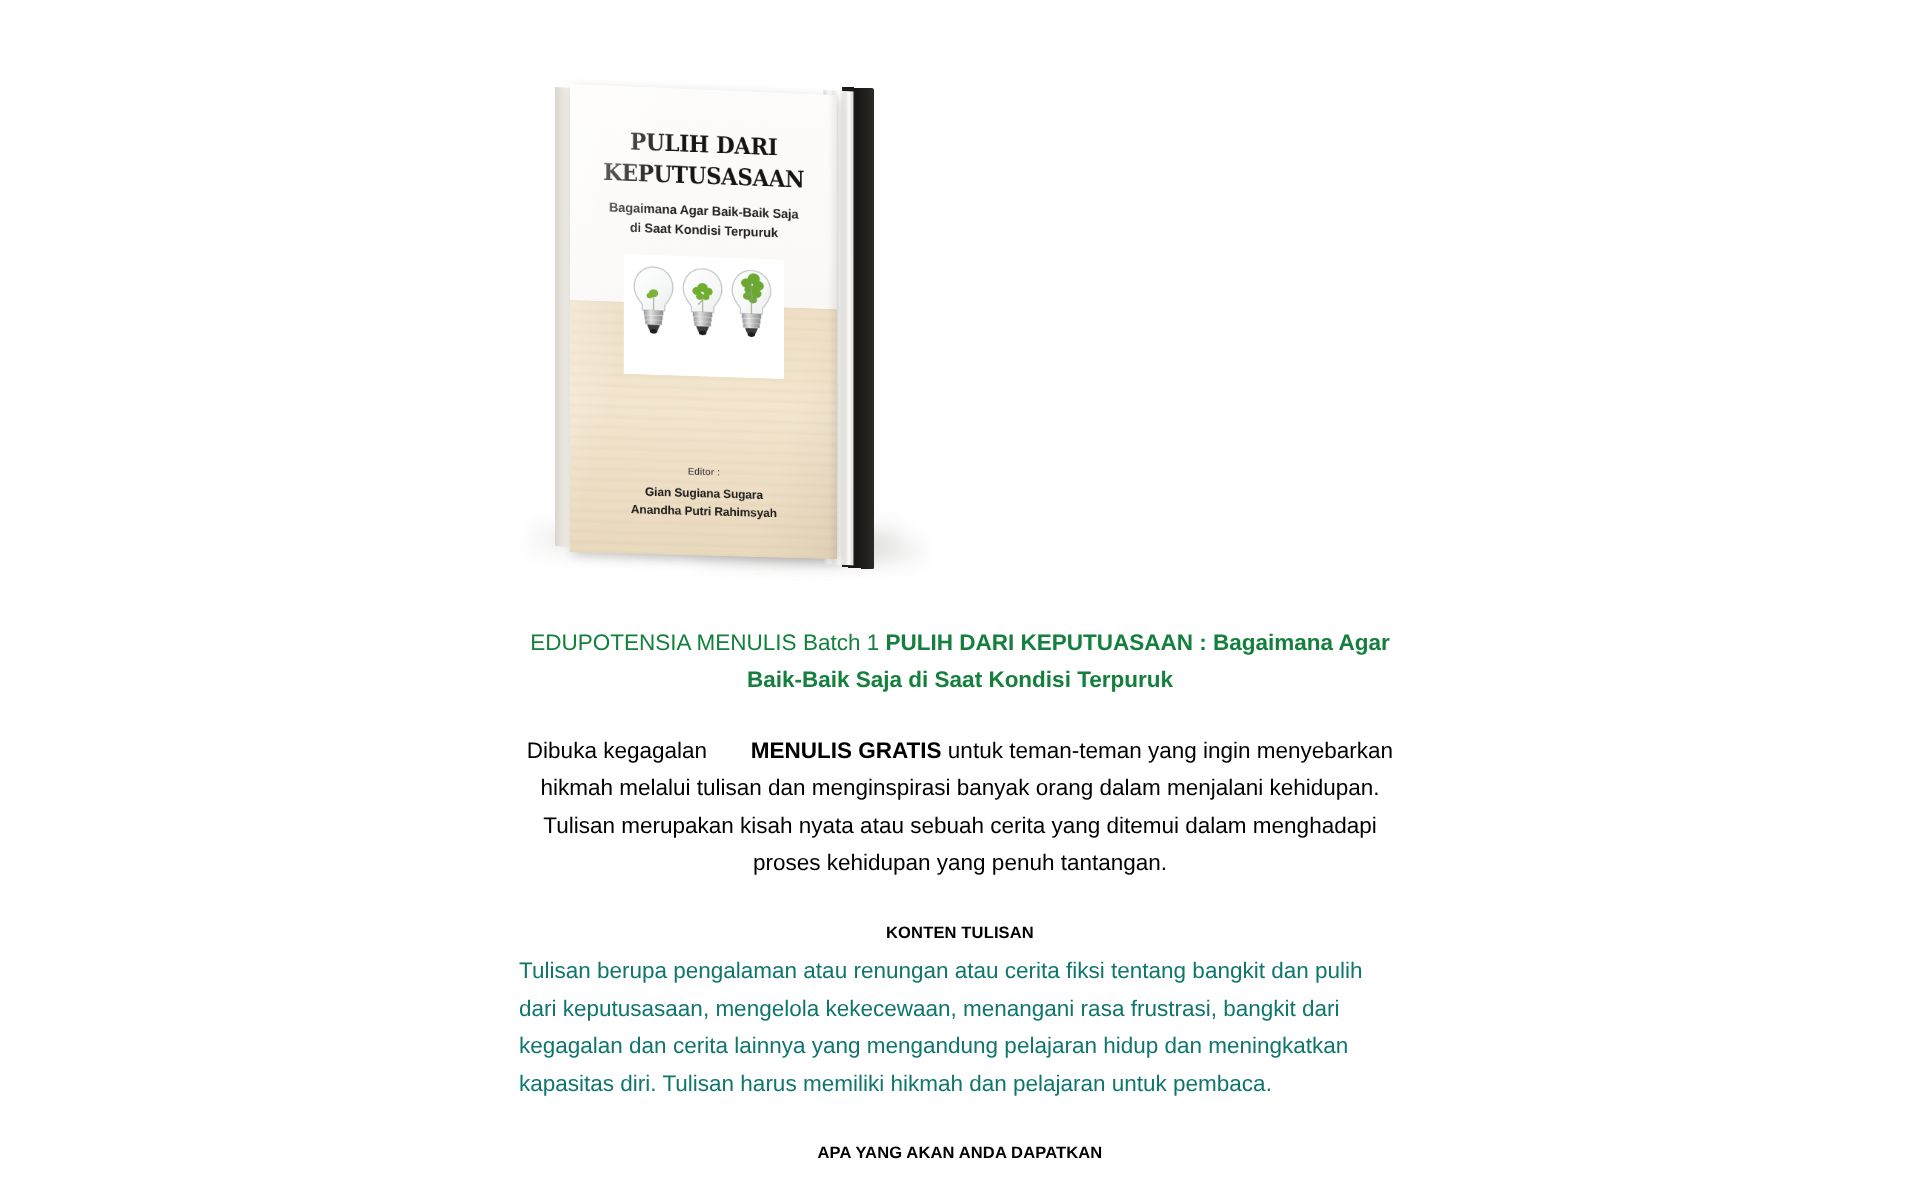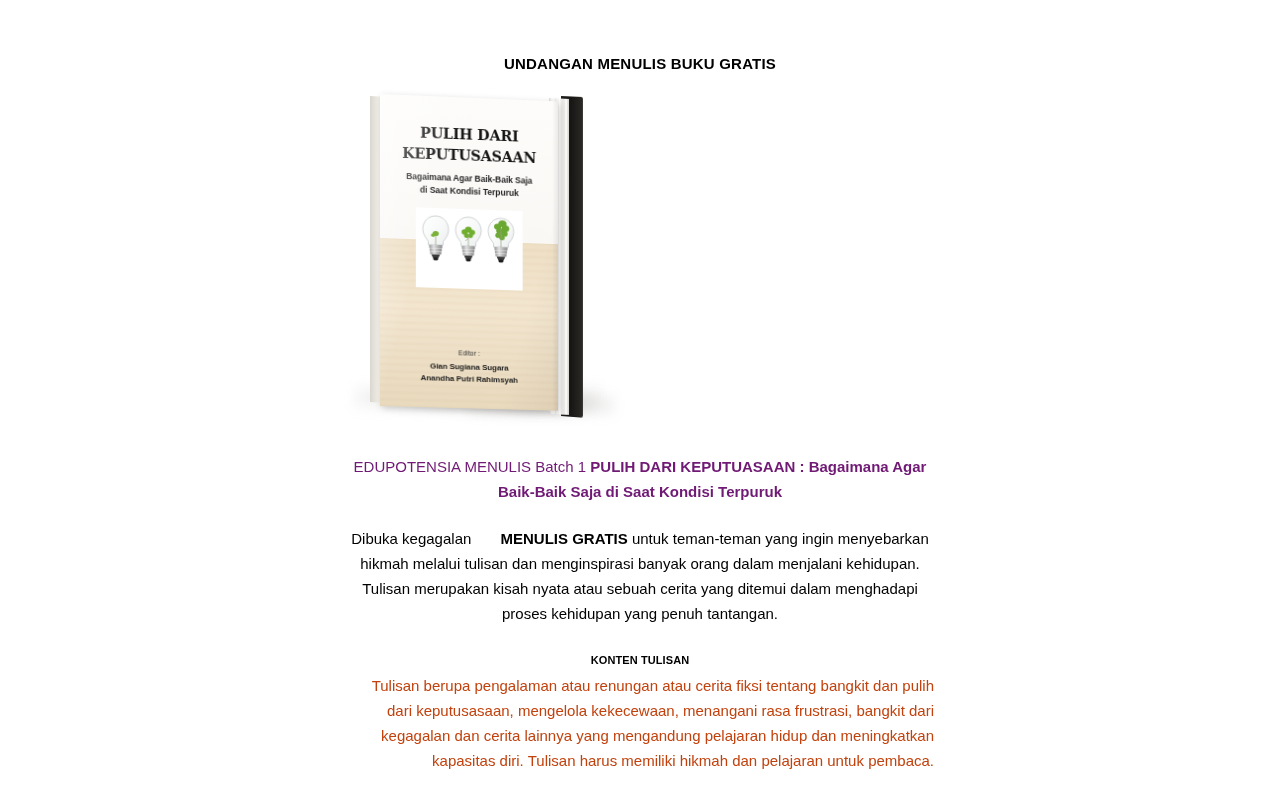--- a/index.html
+++ b/index.html
@@ -257,21 +257,21 @@
     margin: 0;
     letter-spacing: -0.05px;
   }
 
   
   .lead-para {
     font-size: 15px;
     line-height: 25px;
     margin: 0 0 22px 0;
     text-align: center;
-    color: #701a75;
+    color: #15803d;
   }
   .lead-para strong { font-weight: bold; }
 
   .body-para {
     font-size: 15px;
     line-height: 25px;
     margin: 0 0 22px 0;
     text-align: center;
     color: #000;
   }
@@ -283,37 +283,36 @@
     line-height: 25px;
     margin: 0;
     text-align: center;
     letter-spacing: 0.1px;
     color: #000;
   }
   .section-body {
     font-size: 15px;
     line-height: 25px;
     margin: 0 0 22px 0;
-    text-align: right;
-    color: #c2410c;
+    text-align: left;
+    color: #0f766e;
   }
 
   .wide-para {
     width: 588px;
     margin-left: auto;
     margin-right: auto;
   }
 </style>
 </head>
 <body>
 
 <div class="page">
   <div class="content">
 
-    <h1 class="page-title">UNDANGAN MENULIS BUKU GRATIS</h1>
 
     <div class="book-figure">
       <div class="book-stage">
 
         <div class="book-ground-shadow"></div>
         <div class="book-ground-shadow2"></div>
 
         <div class="book-backboard"></div>
         <div class="book-pages"></div>
         <div class="book-spine"></div>

